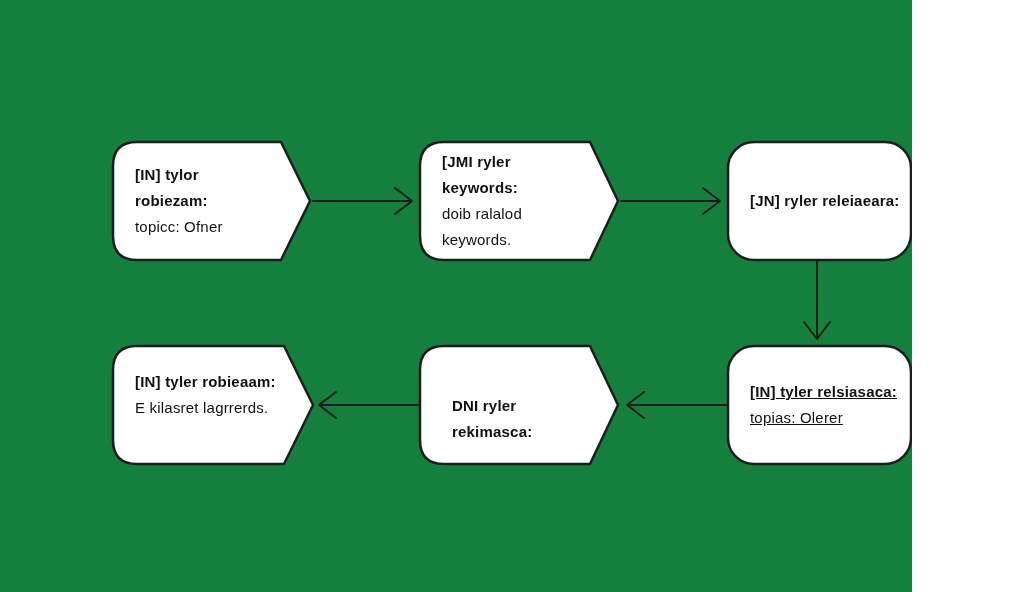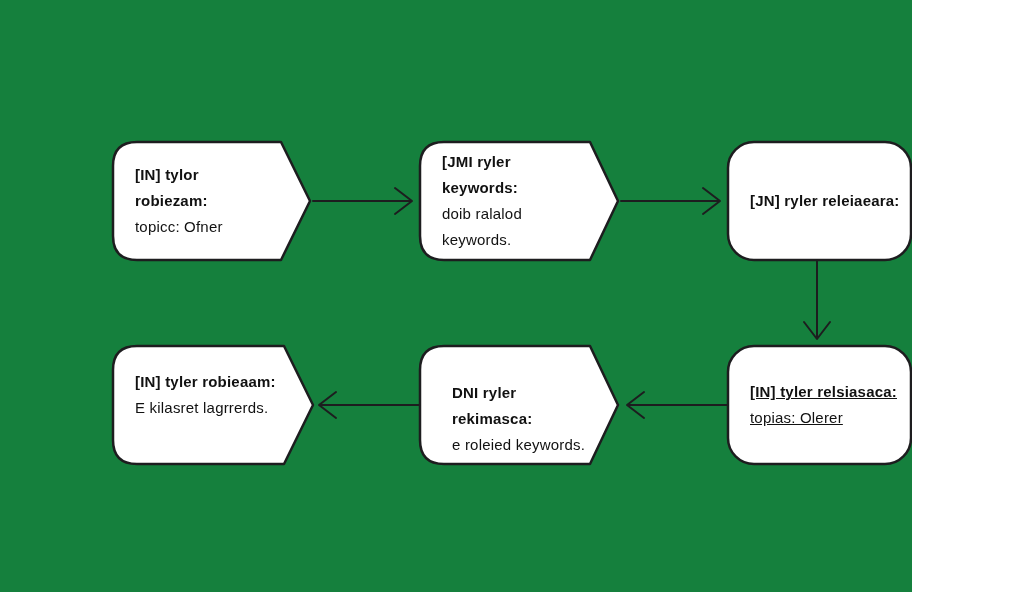--- a/index.html
+++ b/index.html
@@ -101,21 +101,20 @@
     <div class="node-line1">[JN] ryler releiaeara:</div>
   </div>
 
   <div class="node-text" style="left:728px; top:346px; width:183px; height:118px;text-decoration:underline;">
     <div class="node-line1">[IN] tyler relsiasaca:</div>
     <div class="node-line2">topias: Olerer</div>
   </div>
 
   <div class="node-text" style="left:420px; top:360px; width:178px; height:118px;margin-left:10px;">
     <div class="node-line1">DNI ryler rekimasca:</div>
-    <div class="node-line2">e roleied keywords.</div>
   </div>
 
   <div class="node-text" style="left:113px; top:336px; width:178px; height:118px;">
     <div class="node-line1">[IN] tyler robieaam:</div>
     <div class="node-line2">E kilasret lagrrerds.</div>
   </div>
 
 </div>
 
 </body></html>

